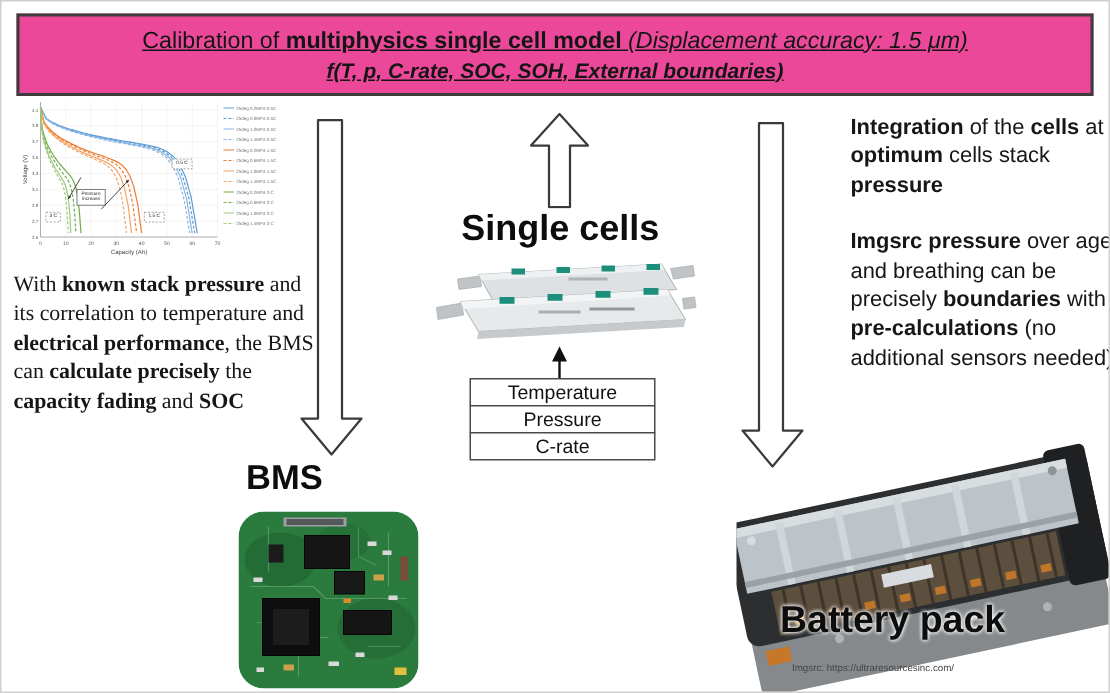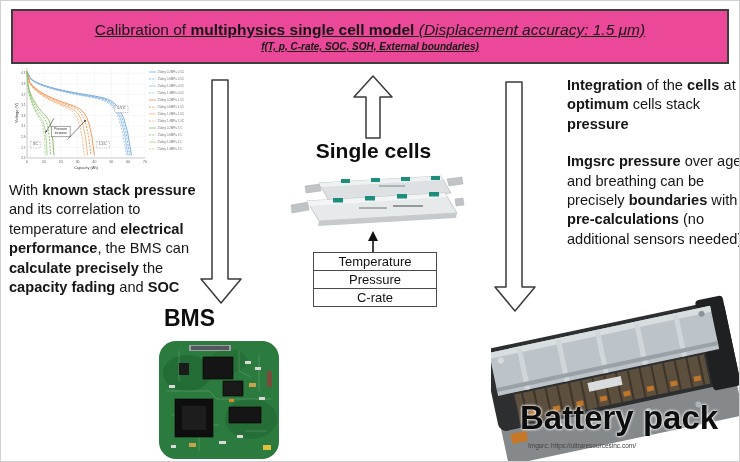--- a/index.html
+++ b/index.html
@@ -10,32 +10,32 @@
   }
   
   .title-box{
     position:absolute;left:10px;top:8px;width:718px;height:55px;
     border:2px solid #3d3d3d;box-sizing:border-box;background:#ec4899;
     display:flex;flex-direction:column;align-items:center;justify-content:center;text-decoration:underline;
   }
   .t1{font-size:15.5px;white-space:nowrap;}
   .t1 .b{font-weight:bold;}
   .t1 .i{font-style:italic;}
-  .t2{font-size:10px;font-style:italic;font-weight:600;margin-top:2px;white-space:nowrap;text-align:center;}
+  .t2{font-size:14px;font-style:italic;font-weight:600;margin-top:2px;white-space:nowrap;text-align:center;}
   
   .body-text{position:absolute;font-size:14.6px;line-height:19.4px;color:#161616;}
   .body-text .b{font-weight:bold;}
-  #left-text{left:8px;top:180px;width:206px;}
+  #left-text{left:8px;top:180px;width:206px;font-family:Liberation Serif, serif;}
   #right-text{left:566px;top:75px;width:197px;}
   #right-text p{margin:0 0 18px 0;}
   
   .big-label{position:absolute;font-weight:bold;color:#0d0d0d;}
   #bms-label{left:163px;top:304px;width:120px;font-size:23px;text-align:left;}
-  #cells-label{left:295px;top:138px;width:155px;font-size:21px;text-align:center;}
-  #pack-label{left:497px;top:398px;font-size:33px;z-index:6;
+  #cells-label{left:295px;top:138px;width:155px;font-size:24px;text-align:center;}
+  #pack-label{left:497px;top:398px;font-size:25px;z-index:6;
     text-shadow:0 0 3px #fff,0 0 3px #fff;padding-left:22px;}
   #imgsrc-caption{position:absolute;left:527px;top:441px;font-size:6.5px;color:#444;z-index:6;}
   
   #param-table{position:absolute;left:312px;top:251px;width:124px;z-index:3;}
   #param-table .row{
     border:1px solid #4a4a4a;margin-top:-1px;height:17px;line-height:17px;
     text-align:center;font-size:13px;background:#fff;color:#111;
   }
   #param-table .row:first-child{margin-top:0;}
   .abs{position:absolute;}

